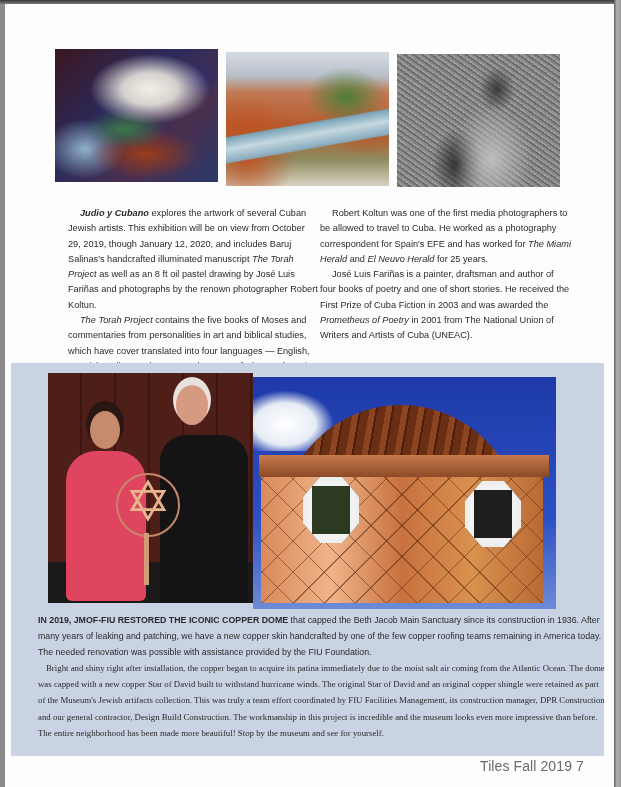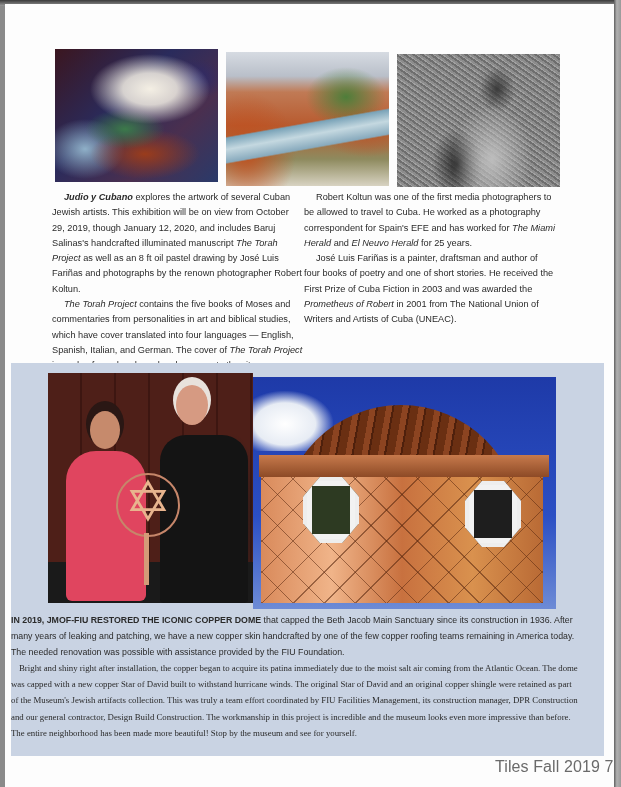--- a/index.html
+++ b/index.html
@@ -46,22 +46,22 @@
   }
   .img-wall {
     left: 397px; top: 54px; width: 163px; height: 133px;
     background:
       radial-gradient(ellipse 18px 22px at 100px 35px, #3a3a3a 0%, rgba(58,58,58,0) 100%),
       radial-gradient(ellipse 40px 55px at 95px 105px, #bdbdbd 0%, rgba(189,189,189,0) 100%),
       radial-gradient(ellipse 25px 35px at 60px 110px, #2b2b2b 0%, rgba(43,43,43,0) 100%),
       repeating-linear-gradient(35deg, #8c8c8c 0 2px, #6e6e6e 2px 4px, #a2a2a2 4px 5px);
   }
   .text-cols {
-    position: absolute; left: 52px; top: 190px; width: 520px;
-    display: flex; justify-content: flex-start;
+    position: absolute; left: 52px; top: 206px; width: 520px;
+    display: flex; justify-content: flex-end;
     font-size: 9.2px; line-height: 15.3px; color: #2a2a2a;
   }
   .col { width: 252px; }
   .col p { margin: 0; text-indent: 12px; }
   .col p.noindent { text-indent: 0; }
   .lead { font-weight: bold; font-style: italic; }
   em { font-style: italic; }
   .blue-panel {
     position: absolute; left: 11px; top: 363px; width: 593px; height: 393px;
     background: #c9d3e3;
@@ -133,50 +133,50 @@
   }
   .octa-window {
     position: absolute; width: 48px; height: 58px;
     background: #2d3a22;
     clip-path: polygon(30% 0, 70% 0, 100% 30%, 100% 70%, 70% 100%, 30% 100%, 0 70%, 0 30%);
     box-shadow: inset 0 0 0 5px #f2f2f2;
   }
   .octa-1 { left: 50px; top: 100px; border: 4px solid #eeeeee; }
   .octa-2 { left: 212px; top: 104px; border: 4px solid #eeeeee; background: #1e1e1e; }
   .caption {
-    position: absolute; left: 11px; top: 612px; width: 570px;
+    position: absolute; left: 38px; top: 612px; width: 570px;
     font-size: 8.8px; line-height: 16.1px; color: #2a2a2a;
   }
   .caption p { margin: 0; }
   .caption p.second { text-indent: 8px; font-family: Liberation Serif, serif; }
   .caption-lead { font-weight: bold; }
   .footer {
     position: absolute; left: 480px; top: 758px;
-    font-size: 16px; color: #6a6a6a; letter-spacing: 0.1px; margin-left: 15px;
+    font-size: 14px; color: #6a6a6a; letter-spacing: 0.1px;
   }
 </style>
 </head>
 <body>
 
 <div class="top-shadow"></div>
 <div class="page"></div>
 <div class="right-edge"></div>
 
 <div class="art-img img-wave"></div>
 <div class="art-img img-river"></div>
 <div class="art-img img-wall"></div>
 
 <div class="text-cols">
   <div class="col">
     <p><span class="lead">Judio y Cubano</span><span> explores the artwork of several Cuban Jewish artists. This exhibition will be on view from October 29, 2019, though January 12, 2020, and includes Baruj Salinas's handcrafted illuminated manuscript </span><em>The Torah Project</em><span> as well as an 8 ft oil pastel drawing by José Luis Fariñas and photographs by the renown photographer Robert Koltun.</span></p>
     <p><em>The Torah Project</em><span> contains the five books of Moses and commentaries from personalities in art and biblical studies, which have cover translated into four languages — English, Spanish, Italian, and German. The cover of </span><em>The Torah Project</em><span> is made of wood and pearl and represents the city</span></p>
   </div>
   <div class="col">
     <p><span>Robert Koltun was one of the first media photographers to be allowed to travel to Cuba. He worked as a photography correspondent for Spain's EFE and has worked for </span><em>The Miami Herald</em><span> and </span><em>El Neuvo Herald</em><span> for 25 years.</span></p>
-    <p><span>José Luis Fariñas is a painter, draftsman and author of four books of poetry and one of short stories. He received the First Prize of Cuba Fiction in 2003 and was awarded the </span><em>Prometheus of Robert</em><span> in 2001 from The National Union of Writers and Artists of Cuba (UNEAC).</span></p>
+    <p><span>José Luis Fariñas is a painter, draftsman and author of four books of poetry and one of short stories. He received the First Prize of Cuba Fiction in 2003 and was awarded the </span><em>Prometheus of Poetry</em><span> in 2001 from The National Union of Writers and Artists of Cuba (UNEAC).</span></p>
   </div>
 </div>
 
 <div class="blue-panel"></div>
 
 <div class="photo-couple">
   <div class="woman-dress"></div>
   <div class="woman-head"></div>
   <div class="man-body"></div>
   <div class="man-head"></div>

